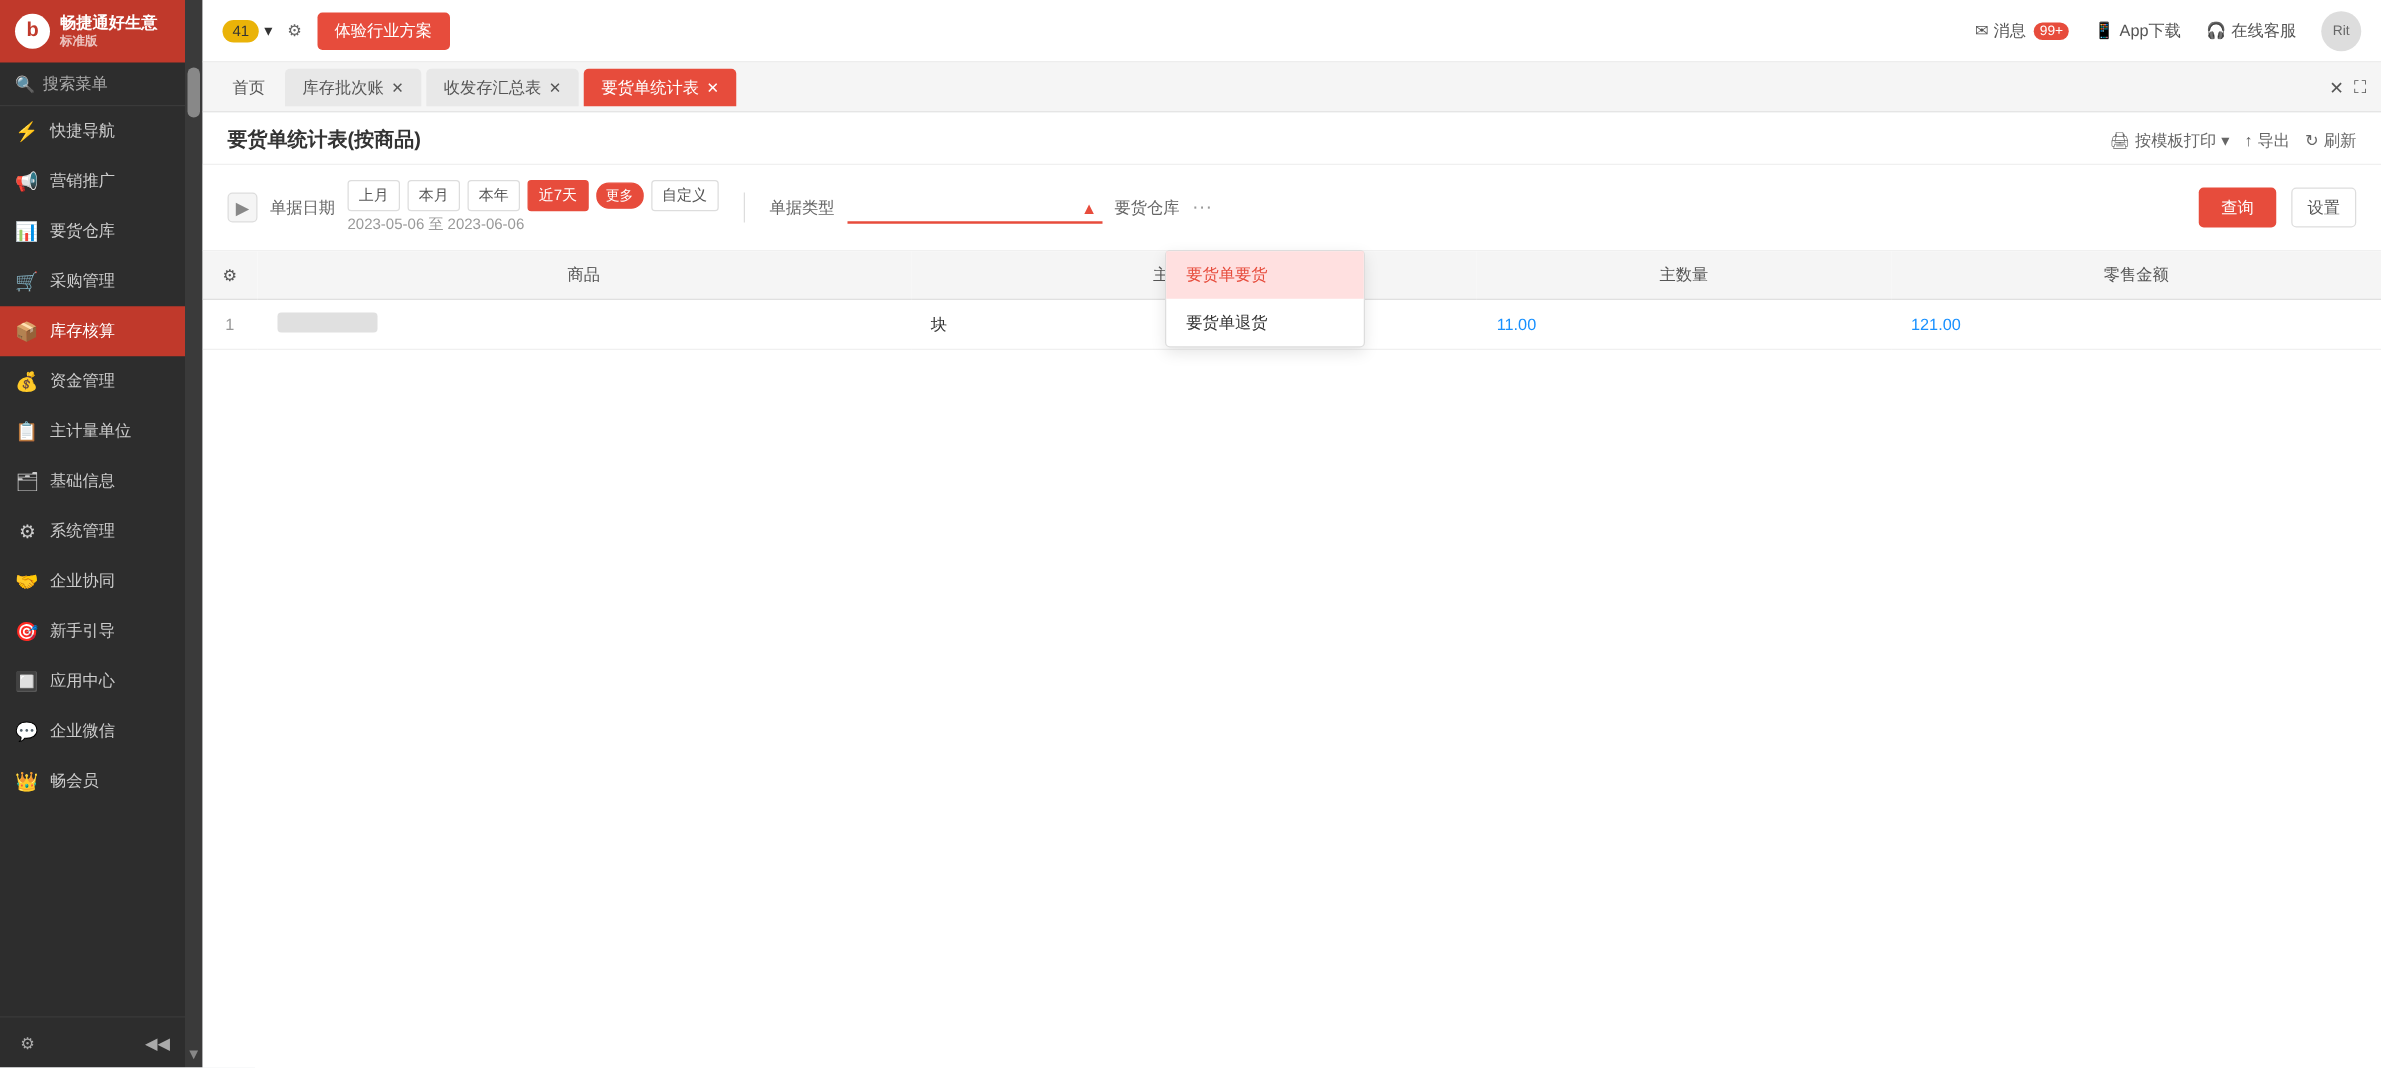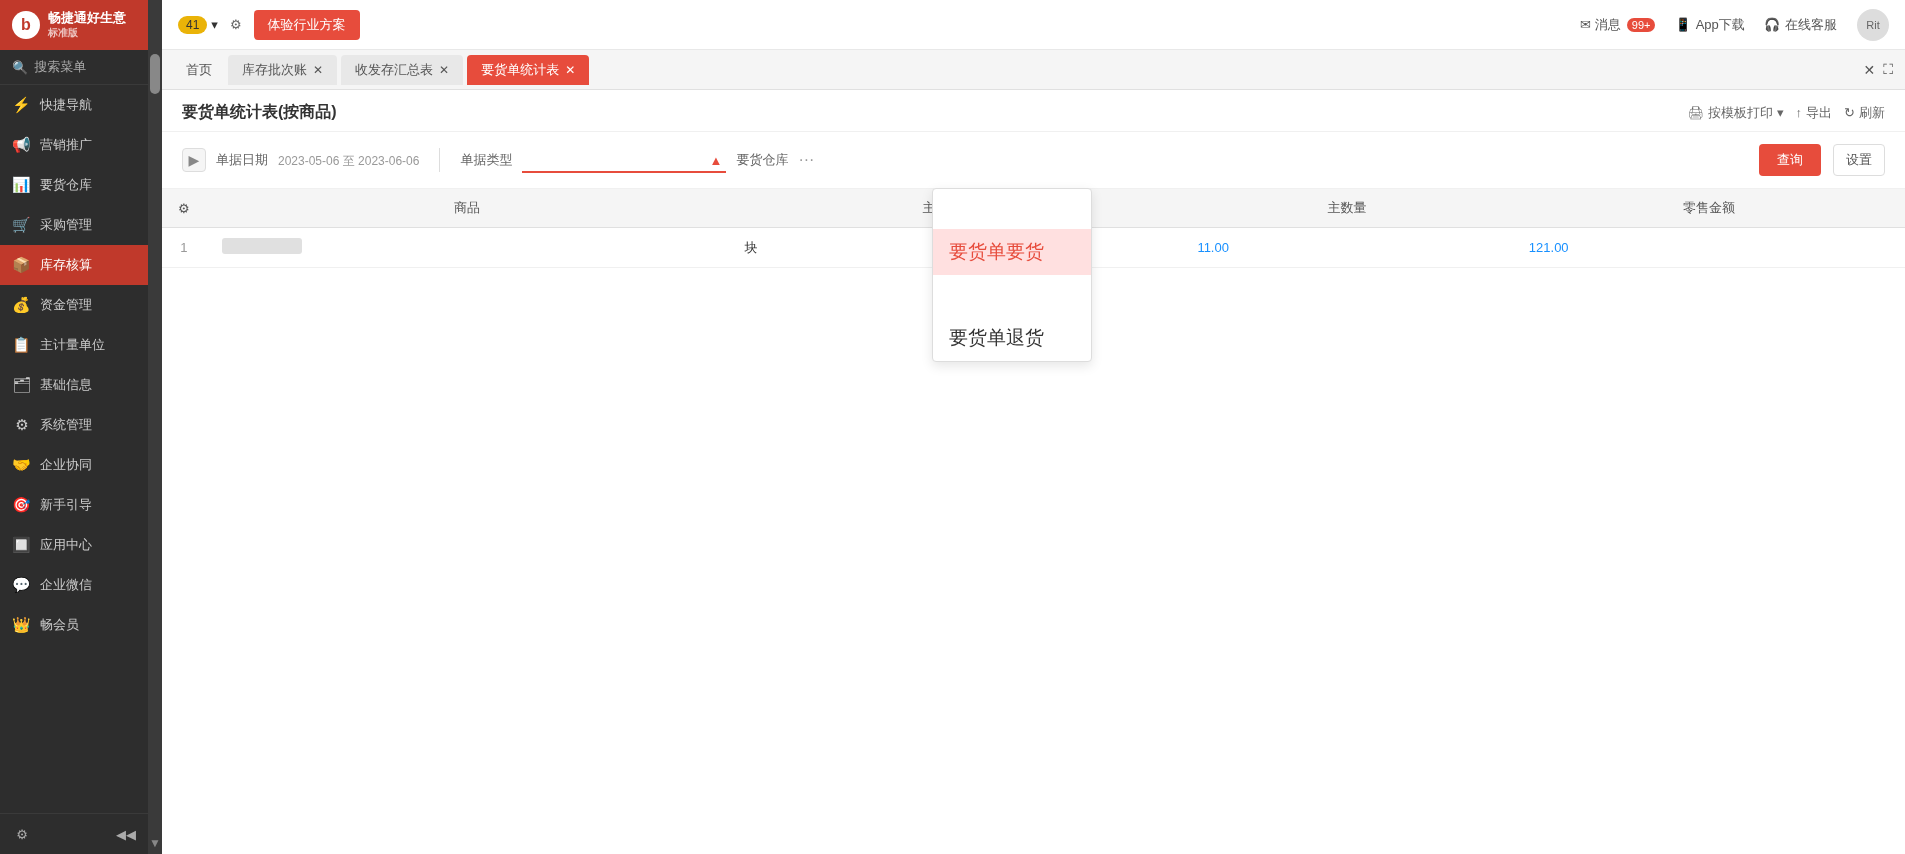--- a/index.html
+++ b/index.html
@@ -382,24 +382,23 @@
       left: 770px;
       z-index: 100;
       background: white;
       border: 1px solid #ddd;
       border-radius: 4px;
       box-shadow: 0 4px 12px rgba(0,0,0,0.1);
       min-width: 160px;
     }
     .dropdown-item {
       padding: 10px 16px;
-      font-size: 19px;
+      font-size: 13px;
       cursor: pointer;
       color: #333;
-      margin-top: 40px;
     }
     .dropdown-item.selected { background: #ffe0e0; color: #e74c3c; }
 
     
     .table-wrapper {
       flex: 1;
       overflow: auto;
       padding: 0;
     }
     table {
@@ -623,20 +622,28 @@
         </div>
       </div>
     </div>
 
     <div class="filter-bar" style="position:relative;">
       <div class="filter-expand-btn">▶</div>
 
       <span class="filter-label">单据日期</span>
 
       <div class="filter-date-wrapper">
+        <div class="filter-date-group">
+          <button class="filter-btn">上月</button>
+          <button class="filter-btn">本月</button>
+          <button class="filter-btn">本年</button>
+          <button class="filter-btn active">近7天</button>
+          <span class="filter-btn more">更多</span>
+          <button class="filter-btn">自定义</button>
+        </div>
         <div class="filter-date-range">2023-05-06 至 2023-06-06</div>
       </div>
 
       <div class="filter-separator"></div>
 
       <span class="filter-type-label">单据类型</span>
 
       <div class="filter-type-input-wrapper">
         <input class="filter-type-input" type="text" value="" style="">
         <span class="filter-type-chevron">▲</span>

